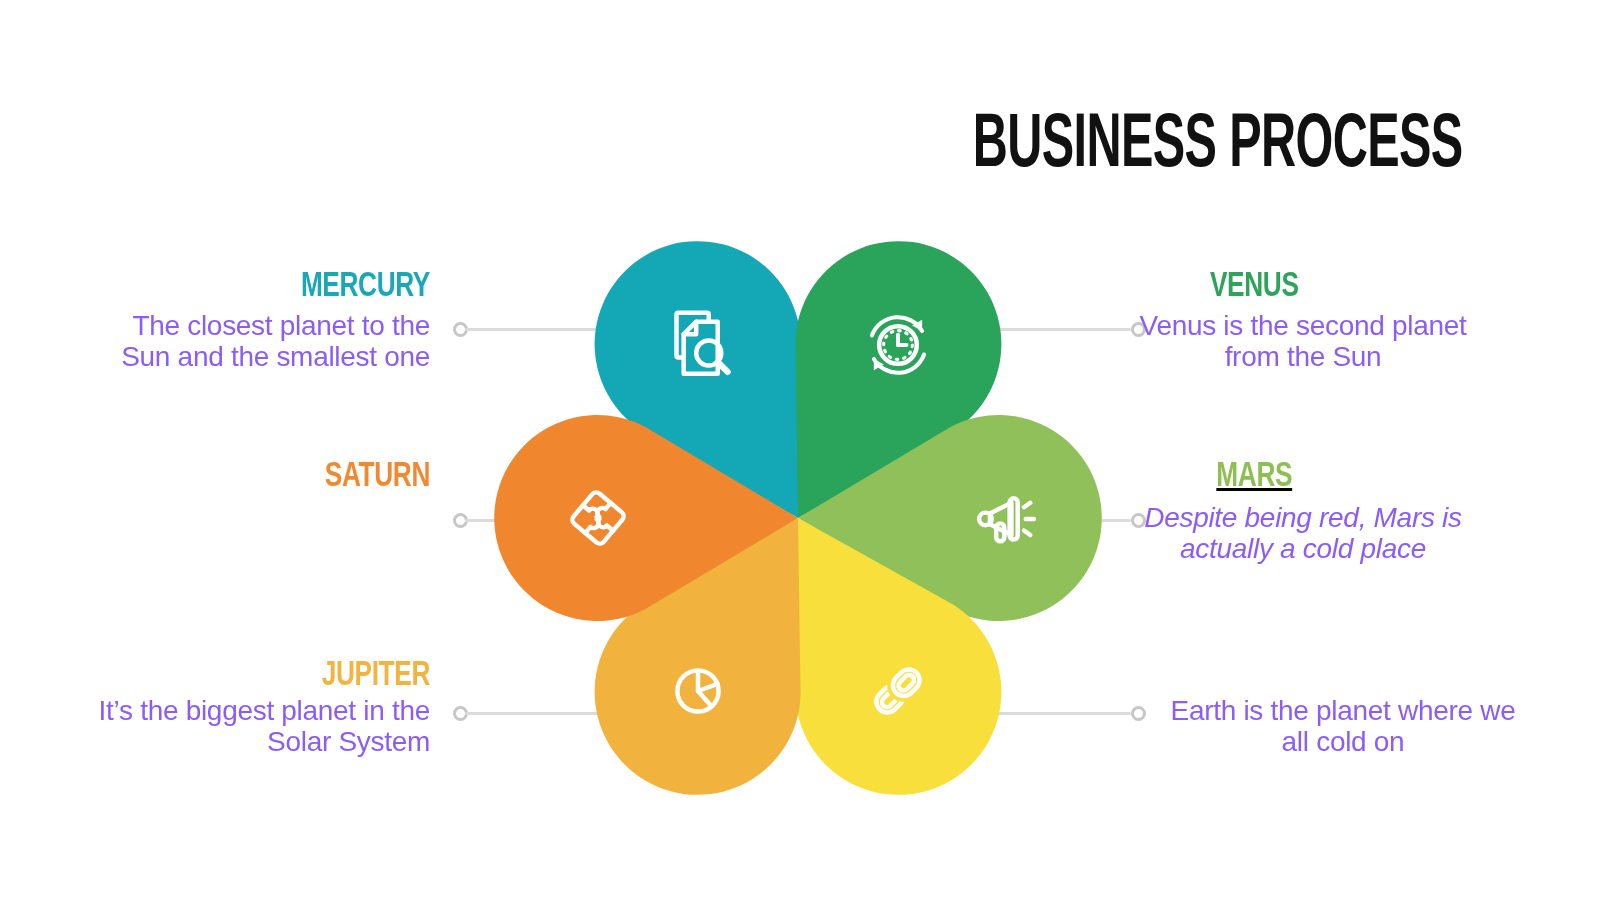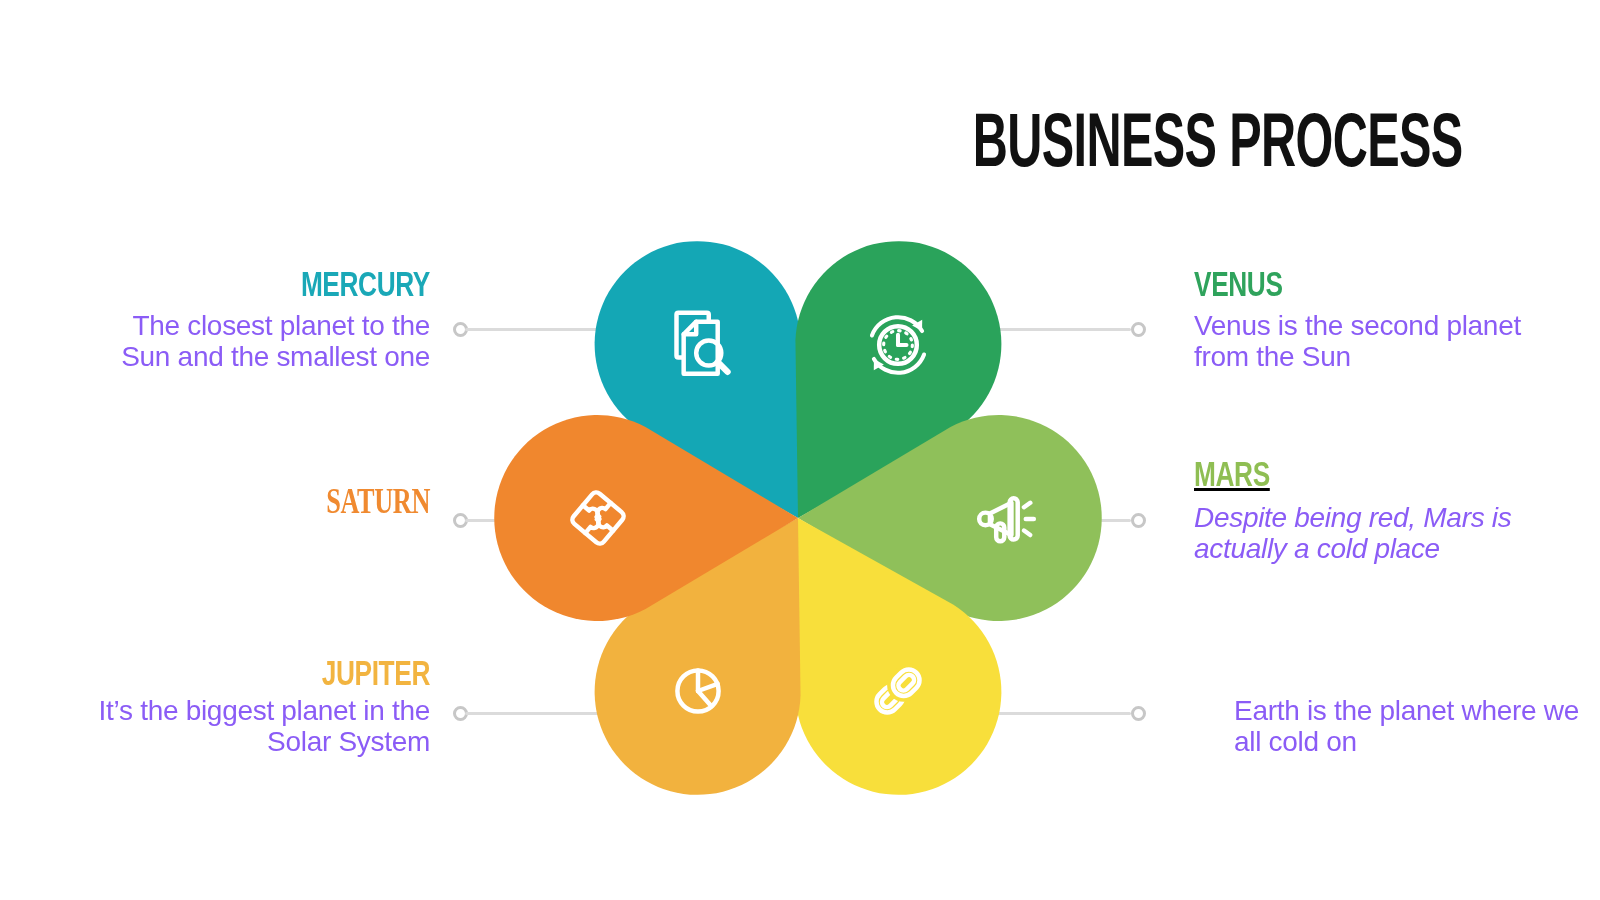--- a/index.html
+++ b/index.html
@@ -24,21 +24,21 @@
   .petal-icon{position:absolute;width:86px;height:86px;}
   .petal-icon svg{display:block;}
 
   
   .item{position:absolute;z-index:2;}
   .item-title{font-size:35px;font-weight:bold;letter-spacing:-0.5px;line-height:40px;
               transform:scaleX(0.75);white-space:nowrap;}
   .item-desc{font-size:28px;line-height:31px;color:#8b5cf6;letter-spacing:-0.3px;}
   .col-left{left:60px;width:370px;text-align:right;}
   .col-left .item-title{transform-origin:100% 50%;}
-  .col-right{left:1194px;width:390px;text-align:left;}
+  .col-right{left:1108px;width:390px;text-align:center;}
   .col-right .item-title{transform-origin:0 50%;}
 </style>
 </head>
 <body>
 
 <div class="slide">
 
   <div class="title-wrap">
     <div class="main-title">BUSINESS PROCESS</div>
   </div>
@@ -136,21 +136,21 @@
   </div>
 
   <div class="item col-left" style="top:264px;">
     <div class="item-title" style="color: rgb(26, 168, 183);">MERCURY</div>
   </div>
   <div class="item col-left" style="top:310px;">
     <div class="item-desc">The closest planet to the</div>
     <div class="item-desc">Sun and the smallest one</div>
   </div>
 
-  <div class="item col-left" style="top:482px;font-family:Liberation Serif, serif;">
+  <div class="item col-left" style="top:454px;">
     <div class="item-title" style="color: rgb(240, 138, 48);">SATURN</div>
   </div>
 
   <div class="item col-left" style="top:653px;">
     <div class="item-title" style="color: rgb(242, 180, 64);">JUPITER</div>
   </div>
   <div class="item col-left" style="top:695px;">
     <div class="item-desc">It’s the biggest planet in the</div>
     <div class="item-desc">Solar System</div>
   </div>

